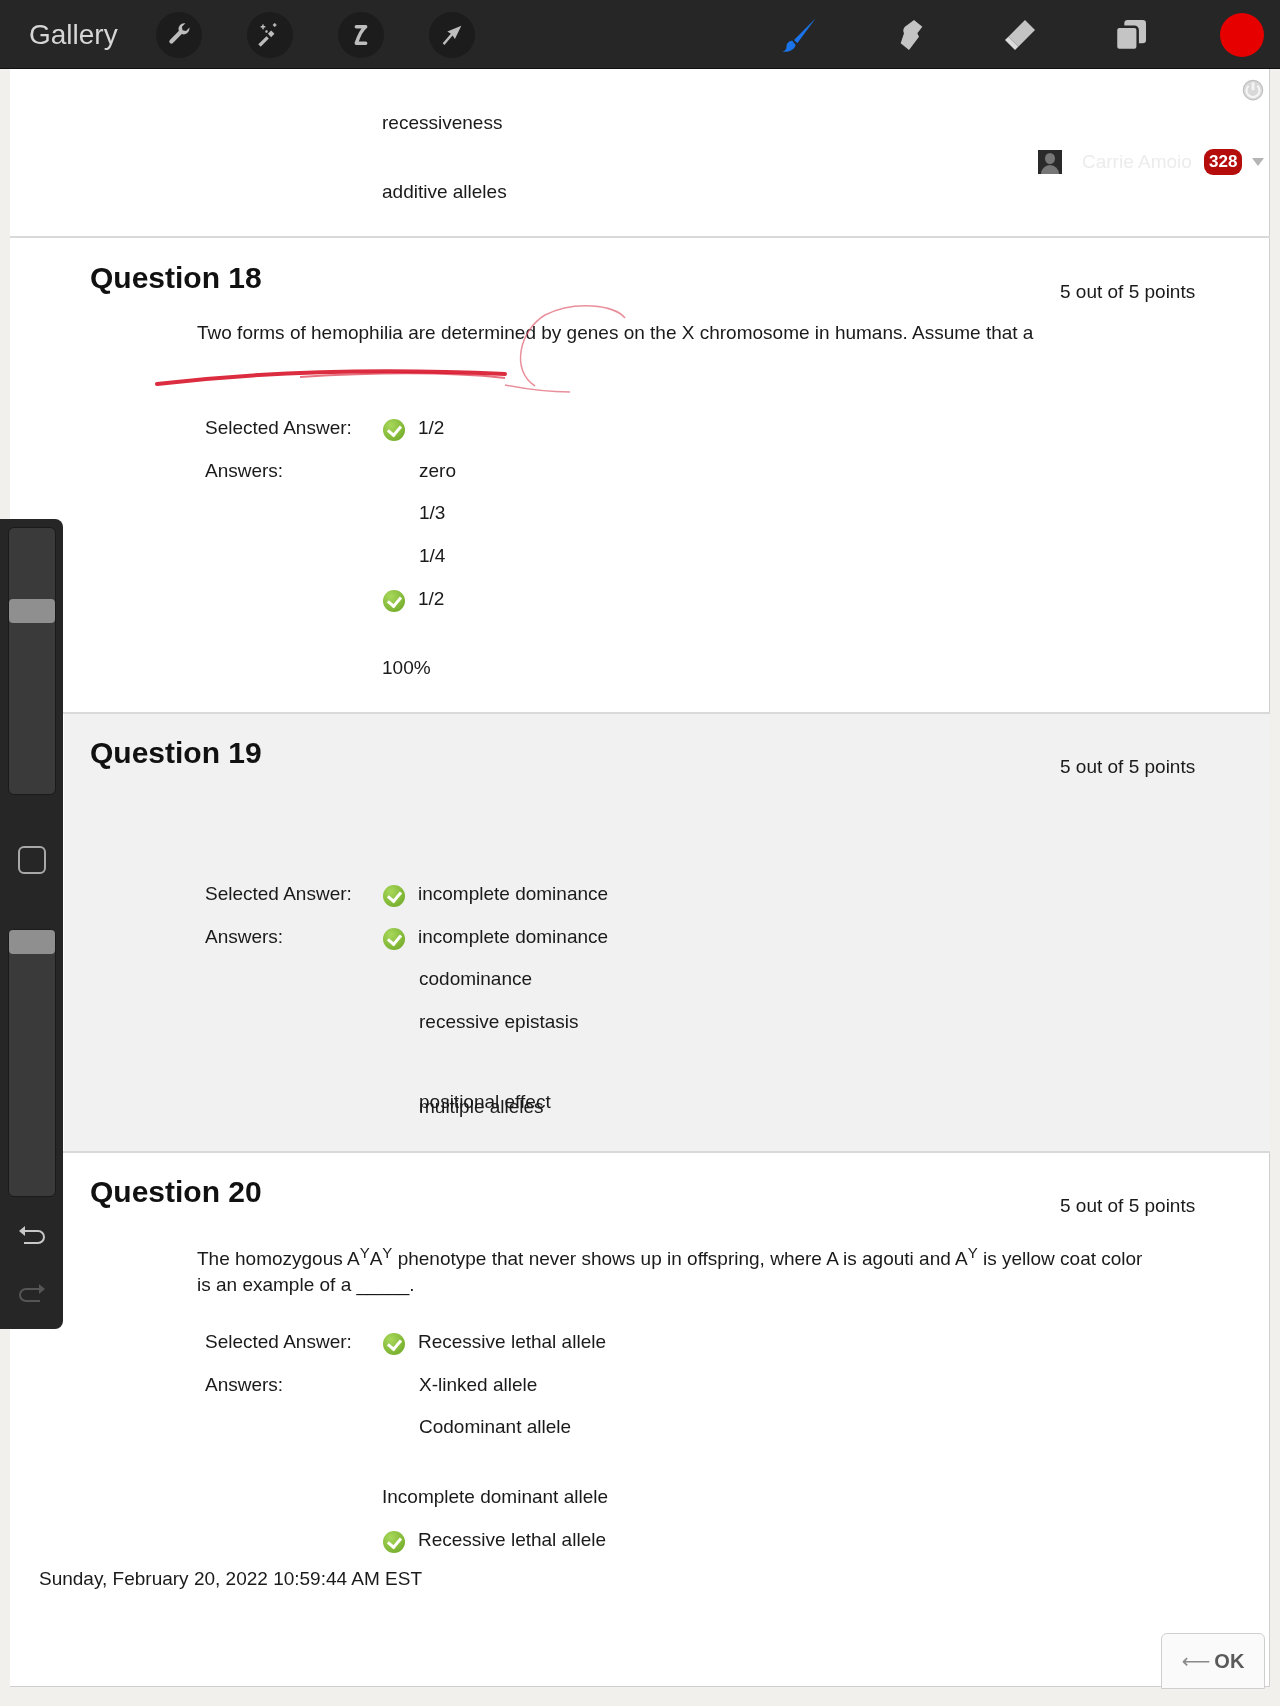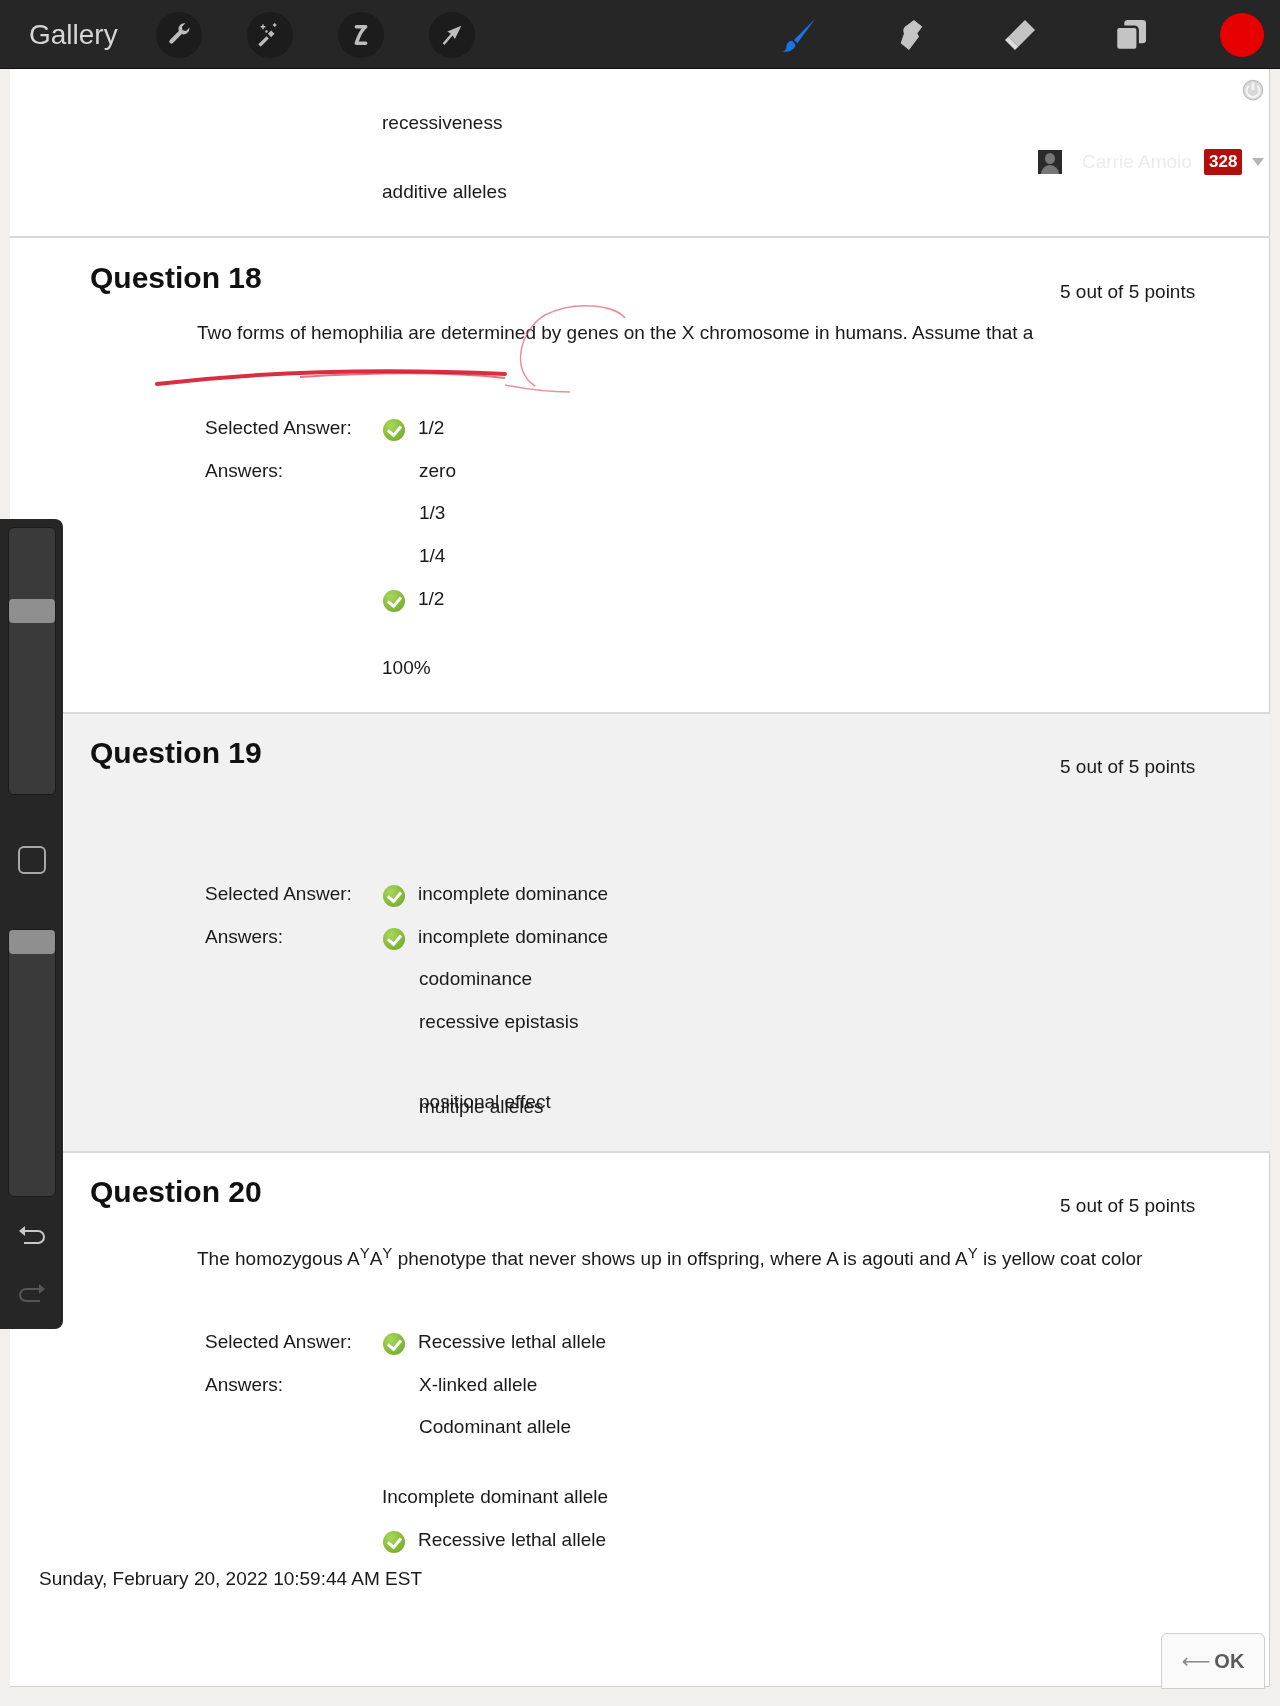--- a/index.html
+++ b/index.html
@@ -16,21 +16,21 @@
   .color-dot { position: absolute; left: 1220px; top: 13px; width: 44px; height: 44px; border-radius: 50%; background: #e60000; }
 
   
   .page { position: absolute; left: 10px; top: 69px; width: 1260px; height: 1618px; background: #ffffff; border-right: 1px solid #cfcfcf; border-bottom: 1px solid #cfcfcf; }
   .power { position: absolute; left: 1240px; top: 76px; width: 26px; height: 26px; }
   .user-area { position: absolute; left: 1038px; top: 148px; height: 28px; display: flex; align-items: center; }
   .avatar { width: 24px; height: 24px; background: #2a2a2a; position: relative; overflow: hidden; }
   .avatar::before { content: ""; position: absolute; left: 7px; top: 3px; width: 10px; height: 11px; border-radius: 50%; background: #777; }
   .avatar::after { content: ""; position: absolute; left: 3px; top: 15px; width: 18px; height: 12px; border-radius: 9px 9px 0 0; background: #777; }
   .user-name { margin-left: 20px; font-size: 19px; color: #ececec; width: 122px; white-space: nowrap; overflow: hidden; }
-  .badge { background: #b50c0c; color: #fff; font-weight: bold; font-size: 17px; padding: 3px 5px; border-radius: 2px; }
+  .badge { background: #b50c0c; color: #fff; font-weight: bold; font-size: 17px; padding: 3px 5px; border-radius: 9px; }
   .caret { margin-left: 10px; width: 0; height: 0; border-left: 6px solid transparent; border-right: 6px solid transparent; border-top: 8px solid #b5b5b5; }
 
   .text { position: absolute; font-size: 19px; color: #1a1a1a; white-space: nowrap; }
   .q-title { position: absolute; font-size: 30px; font-weight: bold; color: #111; }
   .points { position: absolute; font-size: 19px; color: #1a1a1a; }
   .q-body { position: absolute; font-size: 19px; line-height: 26px; color: #1a1a1a; }
   .label { position: absolute; font-size: 19px; color: #1a1a1a; }
 
   .divider { position: absolute; left: 10px; width: 1260px; height: 2px; background: #d9d9d9; }
   .q19-bg { position: absolute; left: 64px; top: 714px; width: 1206px; height: 438px; background: #f1f1f1; }
@@ -159,20 +159,21 @@
 <div class="text" style="left:419px;top:1011px">recessive epistasis</div>
 <div class="text" style="left:419px;top:1091px">positional effect</div>
 <div class="text" style="left:419px;top:1096px">multiple alleles</div>
 
 <div class="divider" style="top:1151px"></div>
 
 <div class="q-title" style="left:90px;top:1175px">Question 20</div>
 <div class="points" style="left:1060px;top:1195px">5 out of 5 points</div>
 <div class="q-body" style="left:197px;top:1240px;white-space:nowrap">
   <div><span>The homozygous A</span><sup>Y</sup><span>A</span><sup>Y</sup><span> phenotype that never shows up in offspring,  where A is agouti and A</span><sup>Y</sup><span> is yellow coat color</span></div>
+  <div>is an example of a _____.</div>
 </div>
 <div class="label" style="left:205px;top:1331px">Selected Answer:</div>
 <div class="check" style="left:383px;top:1333px"></div>
 <div class="text" style="left:418px;top:1331px">Recessive lethal allele</div>
 <div class="label" style="left:205px;top:1374px">Answers:</div>
 <div class="text" style="left:419px;top:1374px">X-linked allele</div>
 <div class="text" style="left:419px;top:1416px">Codominant allele</div>
 <div class="text" style="left:382px;top:1486px">Incomplete dominant allele</div>
 <div class="check" style="left:383px;top:1531px"></div>
 <div class="text" style="left:418px;top:1529px">Recessive lethal allele</div>

